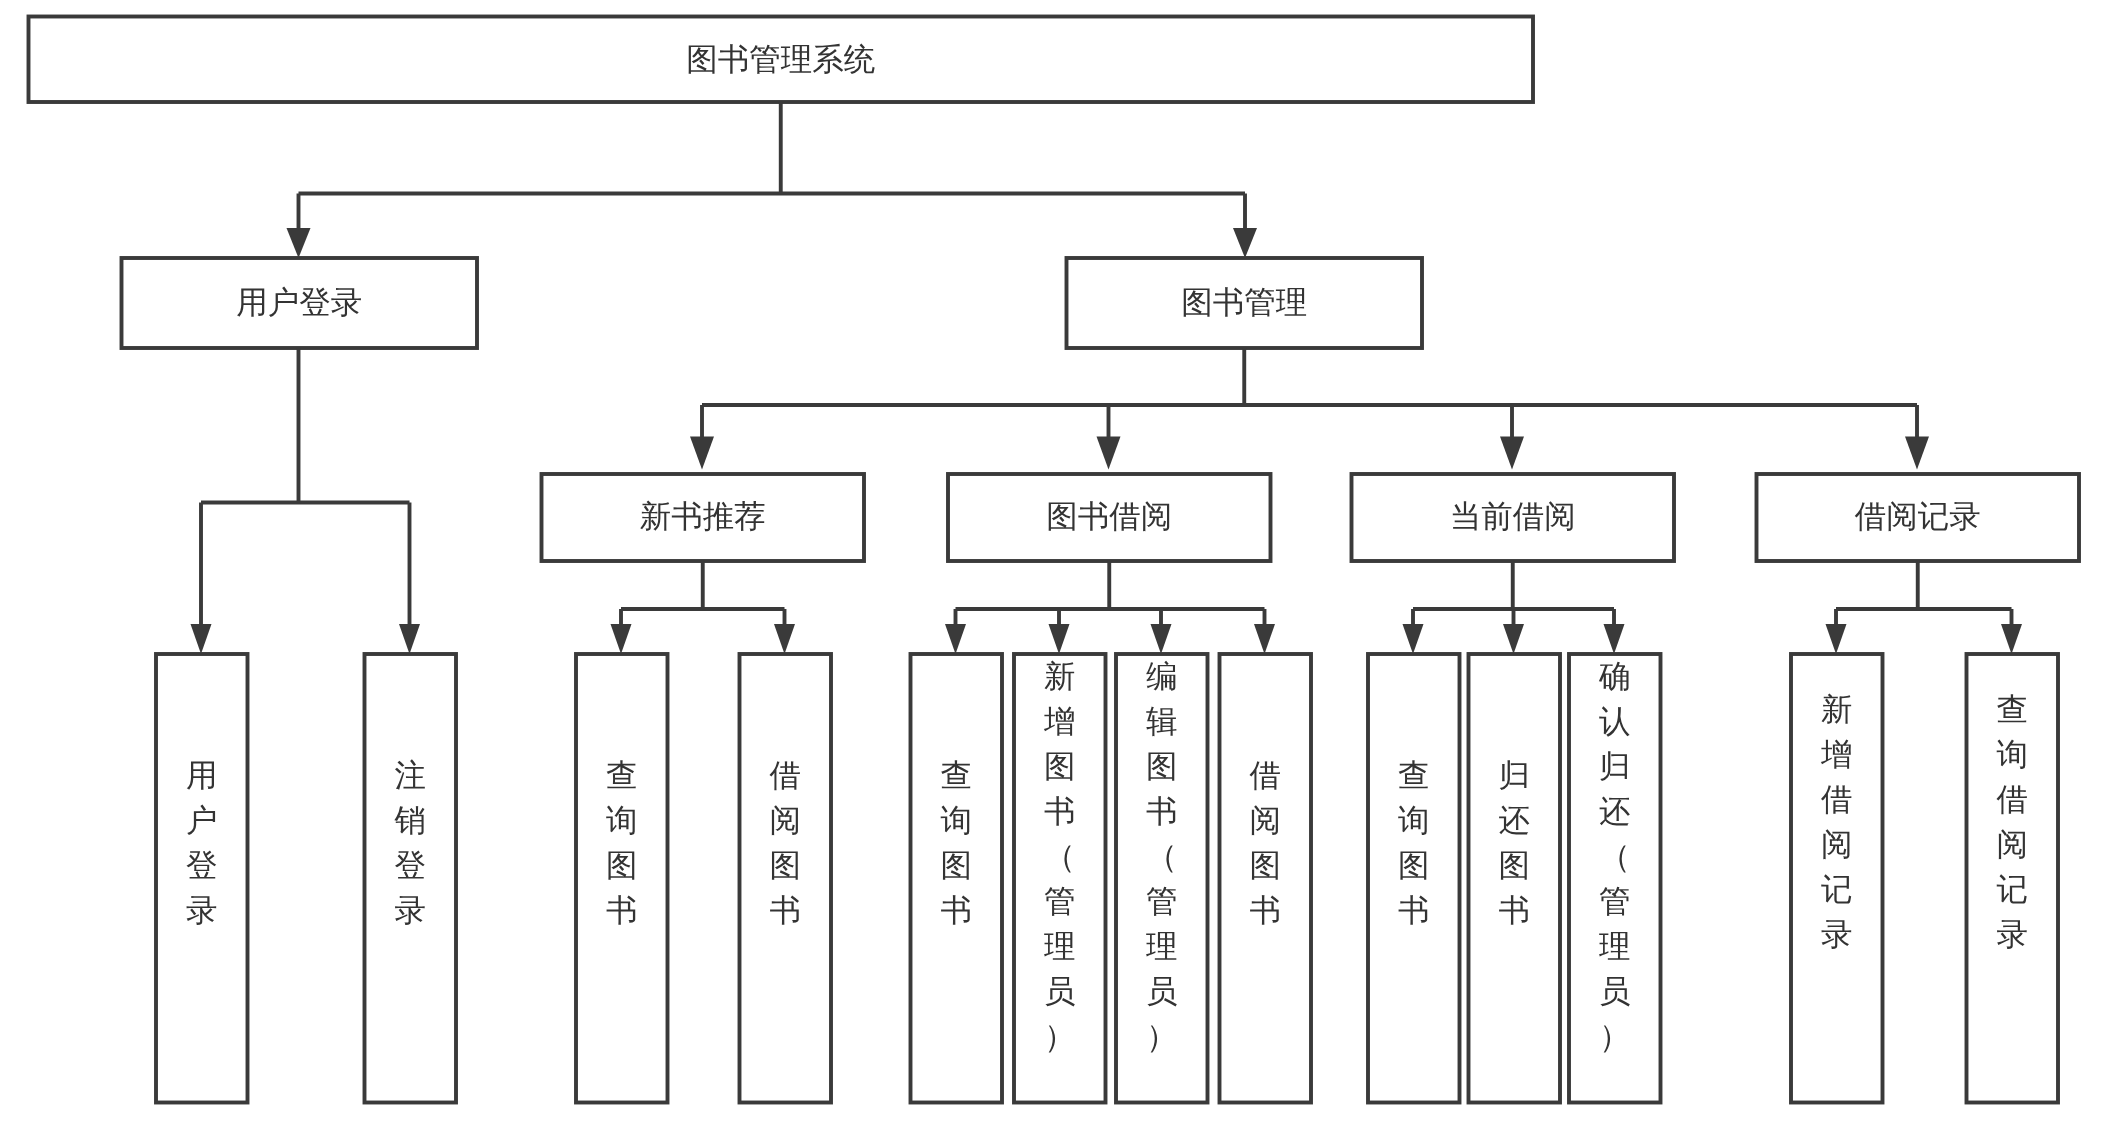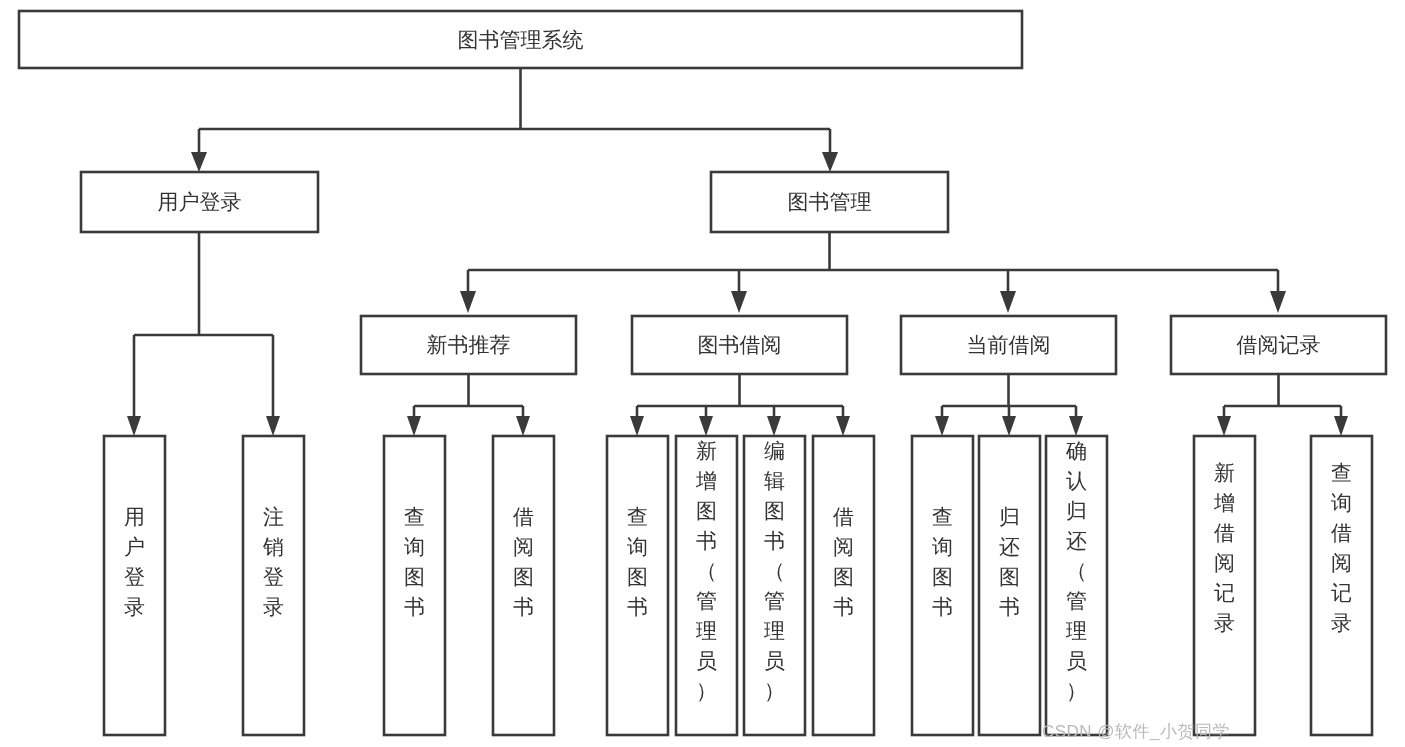--- a/index.html
+++ b/index.html
@@ -238,14 +238,13 @@
       <rect class="leaf-rect" x="1194" y="436" width="61" height="299"></rect>
       <text class="leaf-label" x="1224.5" y="480"><tspan x="1224.5" dy="0">新</tspan><tspan x="1224.5" dy="30">增</tspan><tspan x="1224.5" dy="30">借</tspan><tspan x="1224.5" dy="30">阅</tspan><tspan x="1224.5" dy="30">记</tspan><tspan x="1224.5" dy="30">录</tspan></text>
     </g>
     <g>
       <rect class="leaf-rect" x="1311" y="436" width="61" height="299"></rect>
       <text class="leaf-label" x="1341.5" y="480"><tspan x="1341.5" dy="0">查</tspan><tspan x="1341.5" dy="30">询</tspan><tspan x="1341.5" dy="30">借</tspan><tspan x="1341.5" dy="30">阅</tspan><tspan x="1341.5" dy="30">记</tspan><tspan x="1341.5" dy="30">录</tspan></text>
     </g>
 
   </svg>
 
-  <div class="watermark">CSDN @软件_小贺同学</div>
 </div>
 
 </body></html>

